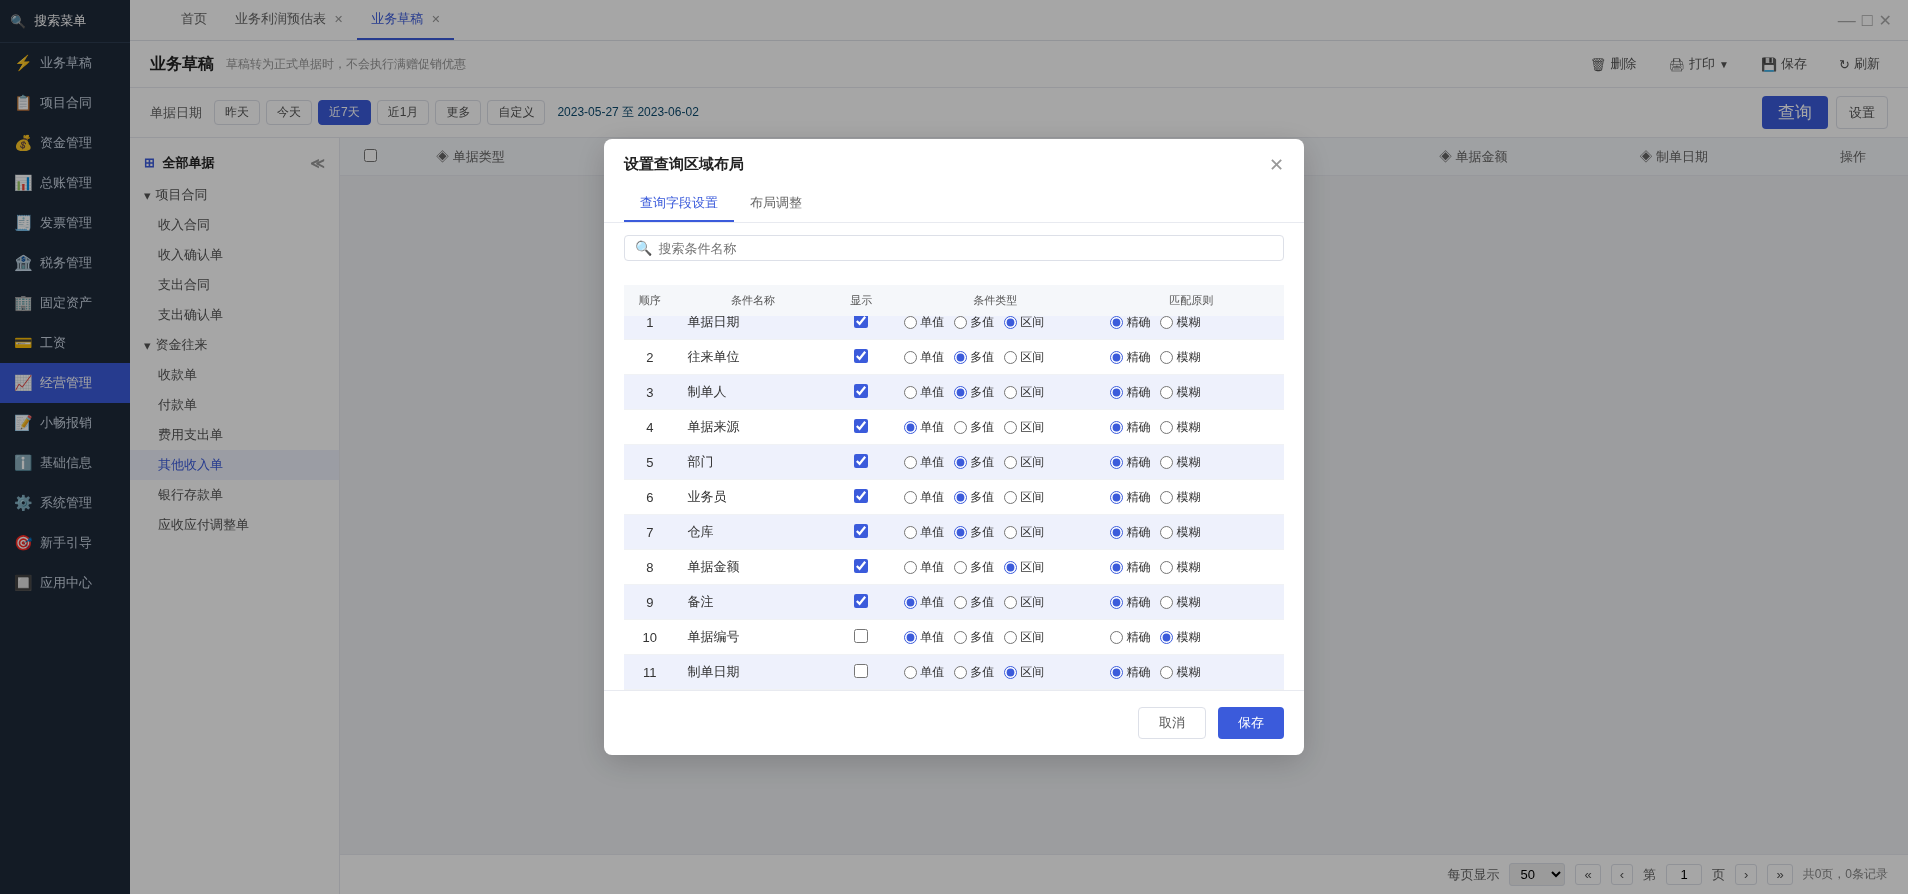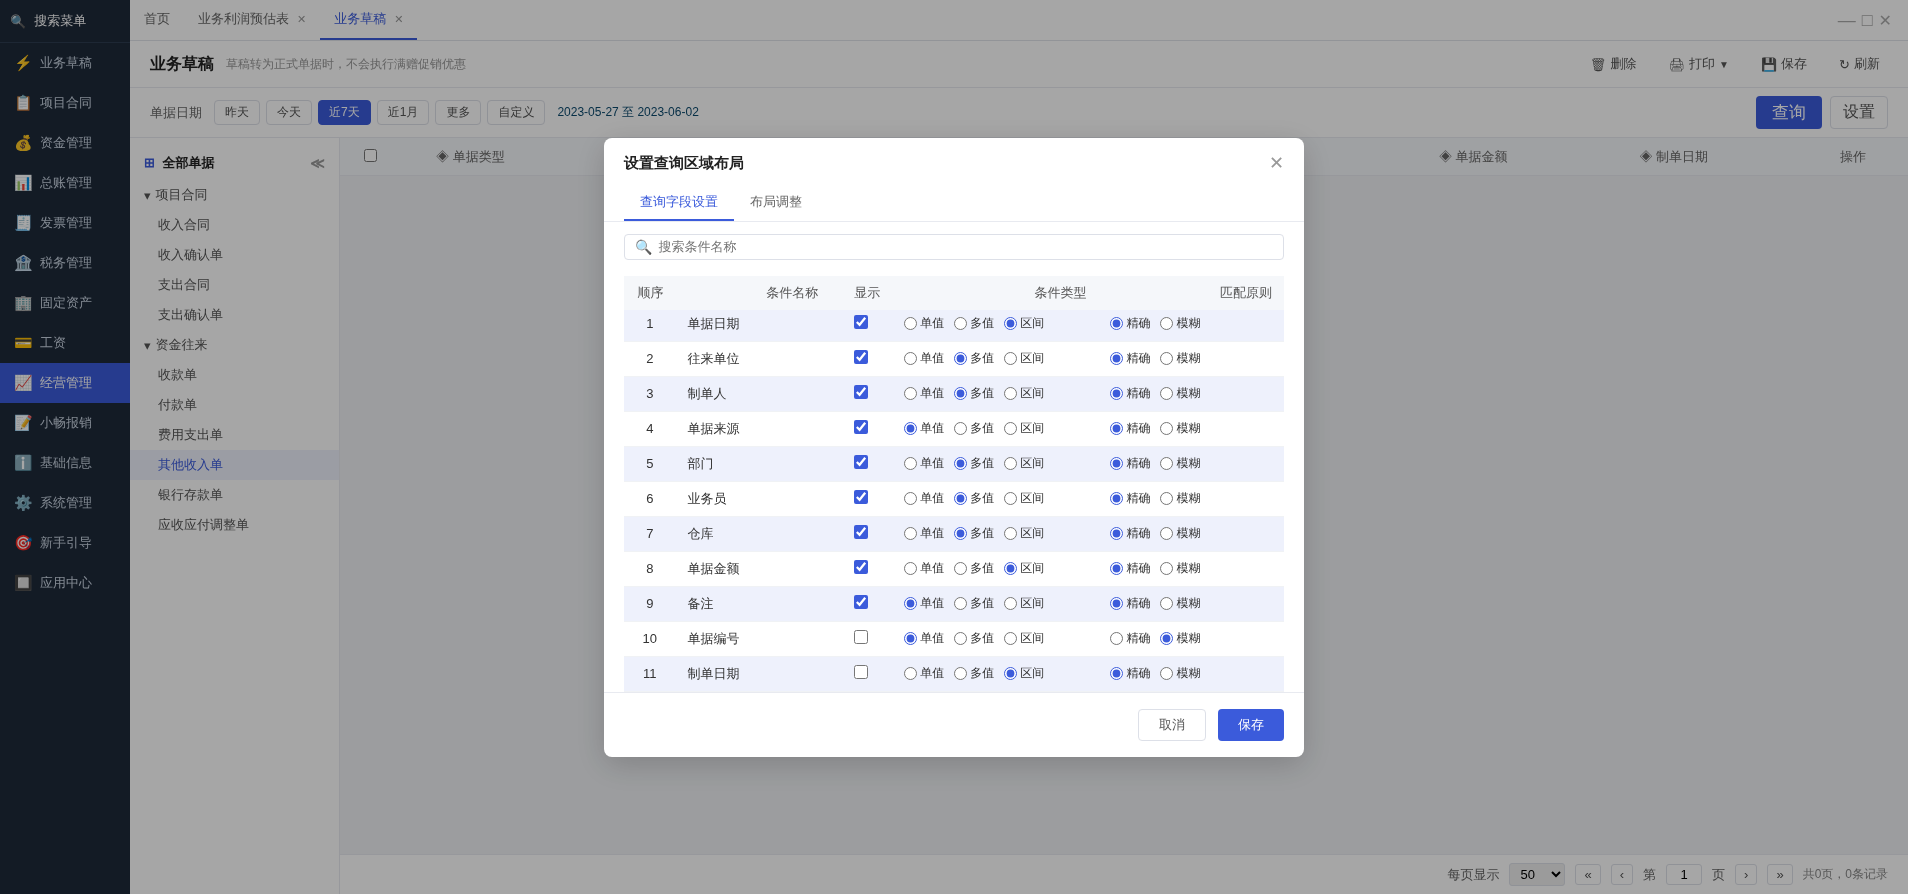--- a/index.html
+++ b/index.html
@@ -29,21 +29,21 @@
     .header-btn { display: flex; align-items: center; gap: 4px; font-size: 13px; color: #555; cursor: pointer; padding: 4px 8px; border-radius: 4px; }
 
     
     .filter-bar { display: flex; align-items: center; padding: 8px 20px; background: #fff; border-bottom: 1px solid #e8eaf0; gap: 12px; flex-shrink: 0; flex-wrap: wrap; }
     .filter-label { font-size: 13px; color: #666; }
     .filter-btn { padding: 3px 10px; border-radius: 4px; border: 1px solid #dde0e8; cursor: pointer; font-size: 12px; background: #fff; color: #555; }
     .filter-btn.active-range { background: #3b5bdb; color: #fff; border-color: #3b5bdb; }
     .filter-date-range { font-size: 12px; color: #0c4a6e; }
     .filter-actions { margin-left: auto; display: flex; gap: 8px; }
     .query-btn { background: #3b5bdb; color: #fff; border: none; padding: 5px 16px; border-radius: 4px; cursor: pointer; font-size: 17px; }
-    .set-btn { background: #fff; color: #555; border: 1px solid #dde0e8; padding: 5px 12px; border-radius: 4px; cursor: pointer; font-size: 16px; }
+    .set-btn { background: #fff; color: #555; border: 1px solid #dde0e8; padding: 5px 12px; border-radius: 4px; cursor: pointer; font-size: 13px; }
 
     
     .content-area { display: flex; flex: 1; overflow: hidden; }
 
     
     .left-tree { width: 210px; background: #fff; border-right: 1px solid #e8eaf0; padding: 8px 0; overflow-y: auto; flex-shrink: 0; }
     .tree-header { display: flex; align-items: center; justify-content: space-between; padding: 8px 14px; font-weight: 600; color: #222; font-size: 13px; }
     .tree-collapse { cursor: pointer; color: #999; font-size: 14px; }
     .tree-group { font-size: 13px; }
     .tree-group-label { display: flex; align-items: center; gap: 5px; padding: 6px 14px; cursor: pointer; color: #555; font-weight: 500; }
@@ -82,21 +82,21 @@
 
     
     .dialog-search { padding: 12px 20px; }
     .search-box { display: flex; align-items: center; border: 1px solid #dde0e8; border-radius: 4px; padding: 4px 10px; gap: 6px; width: 100%; background: #fff; }
     .search-box input { border: none; outline: none; font-size: 13px; flex: 1; color: #333; background: transparent; }
     .search-icon-wrap { color: #aaa; font-size: 14px; }
 
     
     .dialog-table { flex: 1; overflow-y: auto; padding: 0 8px; margin: 0 12px; }
     .dialog-table table { width: 100%; border-collapse: collapse; }
-    .dialog-table th { background: #f5f7fa; padding: 8px 12px; text-align: right; font-size: 13px; font-weight: 500; color: #555; border-bottom: 1px solid #e8eaf0; position: sticky; top: 4px; z-index: 1; }
+    .dialog-table th { background: #f5f7fa; padding: 8px 12px; text-align: center; font-size: 11px; font-weight: 500; color: #555; border-bottom: 1px solid #e8eaf0; position: sticky; top: 12px; z-index: 1; }
     .dialog-table td { padding: 8px 12px; font-size: 13px; border-bottom: 1px solid #f0f2f5; color: #333; vertical-align: middle; }
     .dialog-table tr.row-highlight { background: #eef1fc; }
     .radio-group { display: flex; align-items: center; gap: 10px; white-space: nowrap; }
     .radio-item { display: flex; align-items: center; gap: 3px; cursor: pointer; font-size: 12px; }
     .radio-item input[type="radio"] { accent-color: #3b5bdb; cursor: pointer; width: 13px; height: 13px; }
     .checkbox-cell input[type="checkbox"] { accent-color: #3b5bdb; width: 14px; height: 14px; cursor: pointer; }
 
     
     .dialog-footer { display: flex; justify-content: flex-end; gap: 12px; padding: 16px 20px; border-top: 1px solid #e8eaf0; }
     .btn-cancel { padding: 6px 20px; border: 1px solid #dde0e8; border-radius: 4px; background: #fff; color: #555; font-size: 13px; cursor: pointer; }
@@ -180,21 +180,21 @@
           <span class="icon">🔲</span>
           <span>应用中心</span>
         </div>
       </div>
   </div>
 
   <div class="main-area">
 
     <div class="top-bar">
       <div class="top-bar-left">
-        <div id="tabs-container" style="display:flex;align-items:center;">
+        <div id="tabs-container" style="display:flex;align-items:center;padding-left:37px;">
             <div class="tab">
               <span>首页</span>
             </div>
             <div class="tab">
               <span>业务利润预估表</span>
               <span class="close-btn">✕</span>
             </div>
             <div class="tab active">
               <span>业务草稿</span>
               <span class="close-btn">✕</span>

